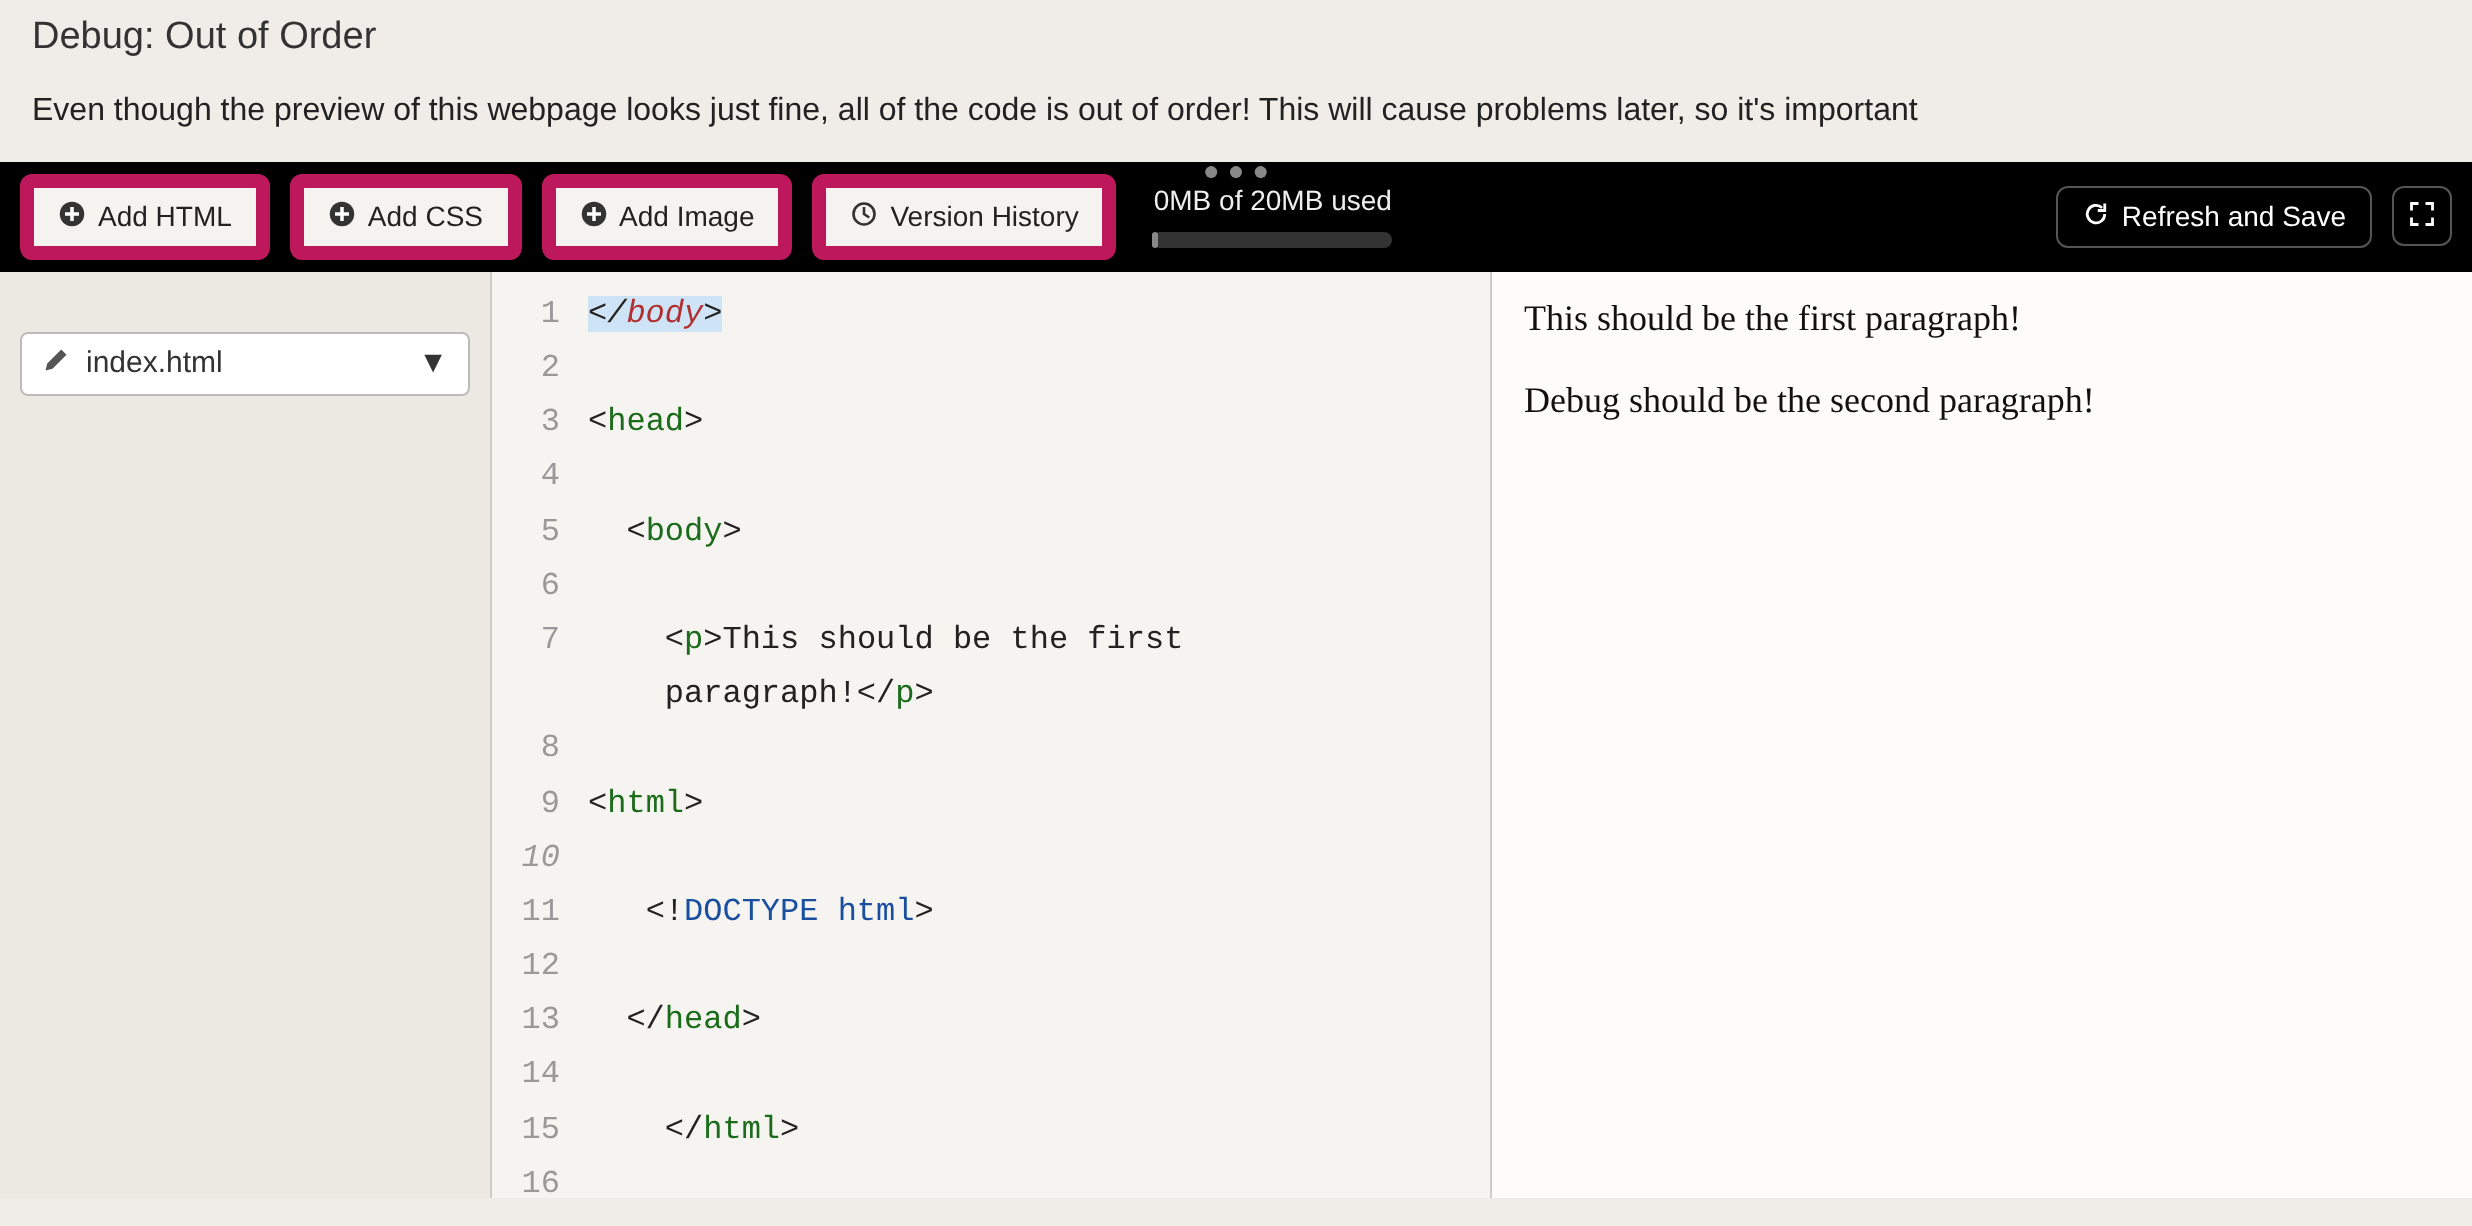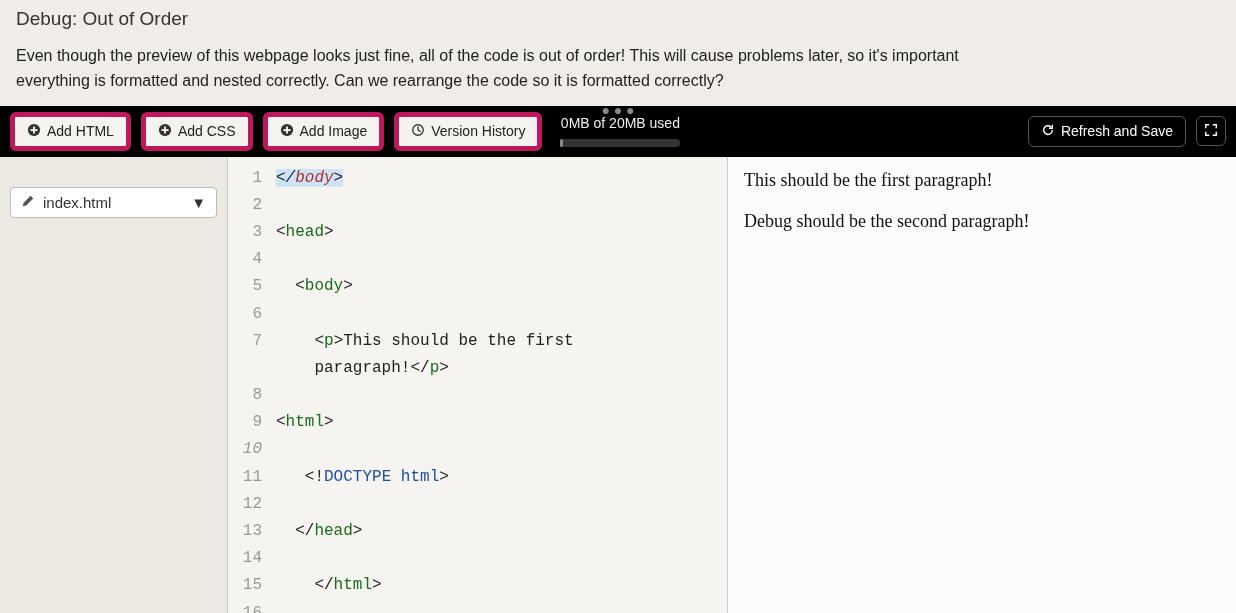--- a/index.html
+++ b/index.html
@@ -17,21 +17,21 @@
   .toolbar {
     background: #000;
     display: flex;
     align-items: center;
     padding: 6px 10px;
     gap: 10px;
     position: relative;
   }
   .btn {
     background: #f5f3ef;
-    border: 5px solid #be185d;
+    border: 7px solid #be185d;
     border-radius: 6px;
     padding: 6px 12px;
     font-size: 14px;
     color: #222;
     display: inline-flex;
     align-items: center;
     gap: 6px;
     cursor: pointer;
   }
   .btn svg { width: 14px; height: 14px; }
@@ -43,21 +43,21 @@
   .right-btn {
     background: #000; color:#fff; border:1px solid #555; border-radius:6px;
     padding:6px 12px; font-size:14px; display:inline-flex; align-items:center; gap:6px; cursor:pointer;
   }
   .square-btn {
     background:#000; color:#fff; border:1px solid #555; border-radius:6px;
     width:30px; height:30px; display:inline-flex; align-items:center; justify-content:center; cursor:pointer;
   }
 
   .workspace { display:flex; height: calc(613px - 150px); }
-  .sidebar { width: 228px; background:#ece9e3; border-right:1px solid #ccc; padding-top:30px;}
+  .sidebar { width: 246px; background:#ece9e3; border-right:1px solid #ccc; padding-top:30px;}
   .file-tab {
     margin: 0 10px; padding: 6px 10px; background:#fff; border:1px solid #bbb; border-radius:4px;
     display:flex; align-items:center; gap:8px; font-size:15px; color:#333; cursor:pointer;
   }
   .file-tab .caret { margin-left:auto; }
   .editor {
     flex: 0 0 500px; background:#f6f4f0; display:flex; font-family: "Courier New", monospace; font-size:16px;
     border-right: 1px solid #ccc; overflow:hidden;
   }
   .gutter { width: 40px; text-align:right; color:#999; padding: 8px 6px 8px 0; line-height:1.7; user-select:none;}
@@ -70,21 +70,20 @@
   .preview { flex:1; background:#fdfcfa; padding: 13px 16px; font-family: Georgia, 'Times New Roman', serif; font-size:18px; color:#111;}
   .preview p { margin-bottom: 20px; }
 </style>
 </head>
 <body>
 
 <div class="header-area">
   <div class="page-title">Debug: Out of Order</div>
   <div class="page-desc">
     <span>Even though the preview of this webpage looks just fine, all of the code is out of order! This will cause problems later, so it's important</span><br>
-    <span>everything is formatted and nested correctly. Can we rearrange the code so it is formatted correctly?</span>
   </div>
 </div>
 
 <div class="toolbar">
   <span class="dots">● ● ●</span>
   <button class="btn">
     <span><svg viewBox="0 0 16 16">
           <circle cx="8" cy="8" r="7" fill="#333"></circle>
           <path d="M8 4v8M4 8h8" stroke="#fff" stroke-width="2"></path>
         </svg></span>

